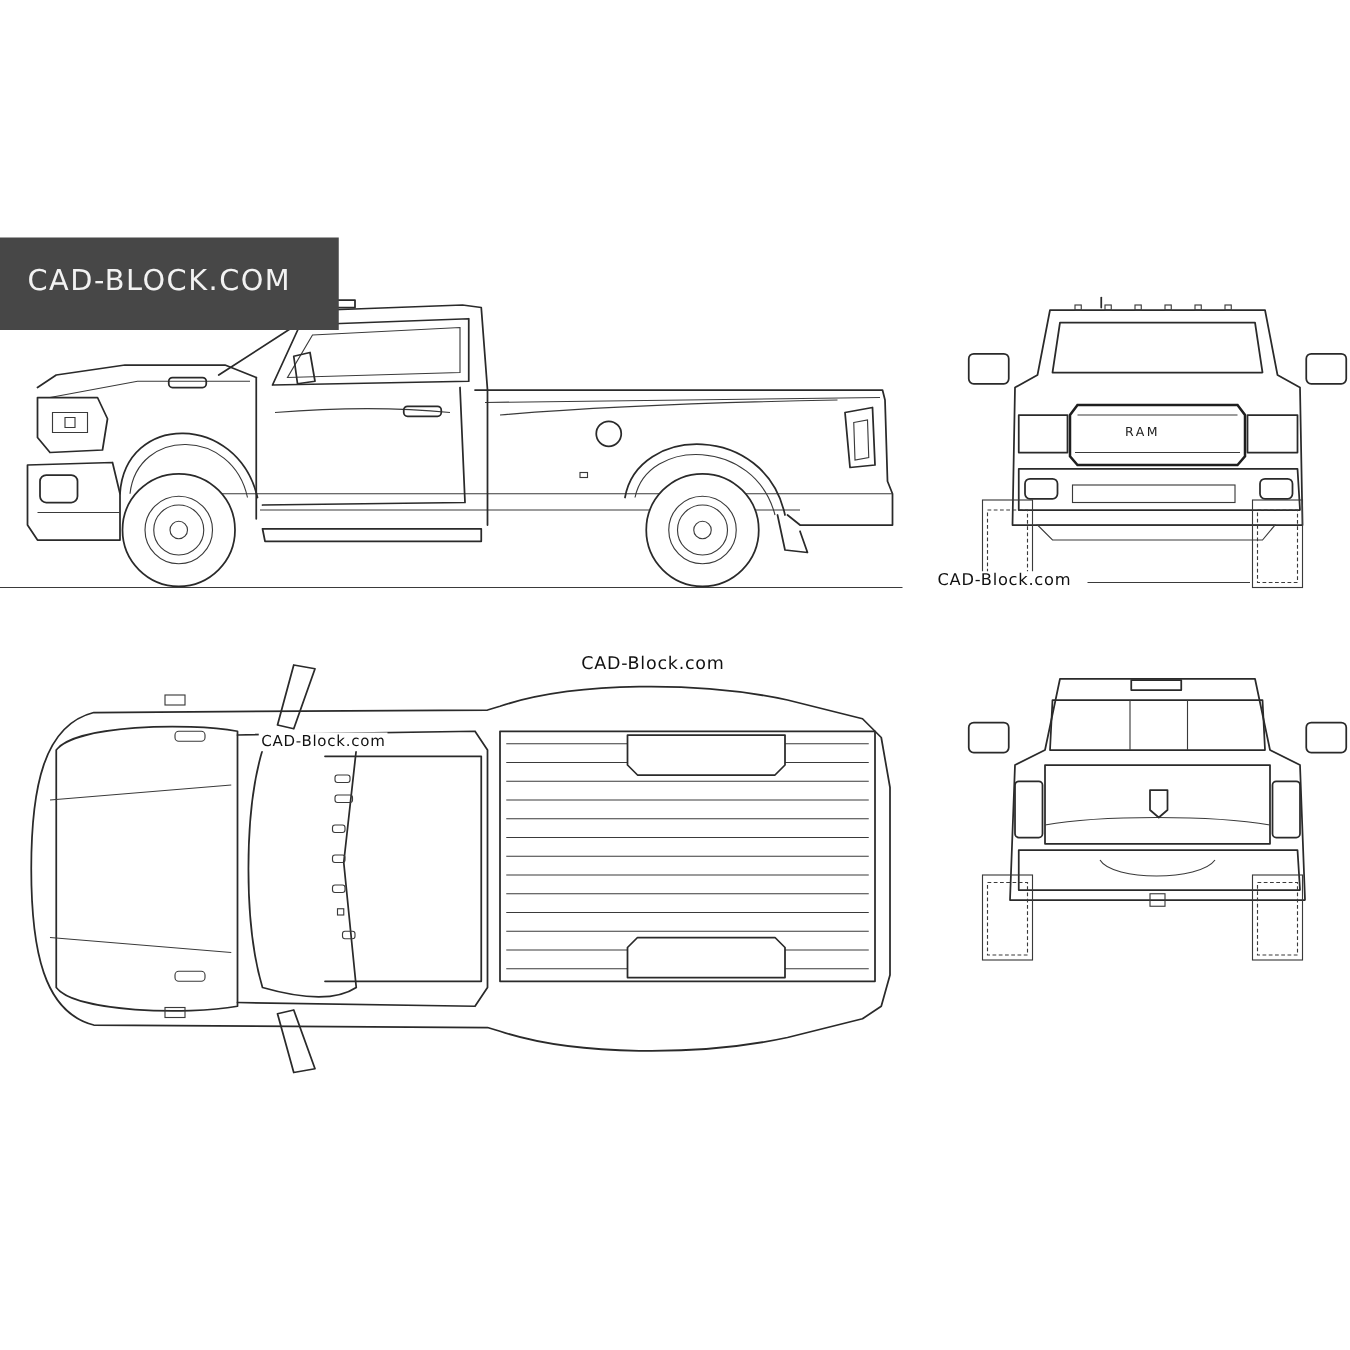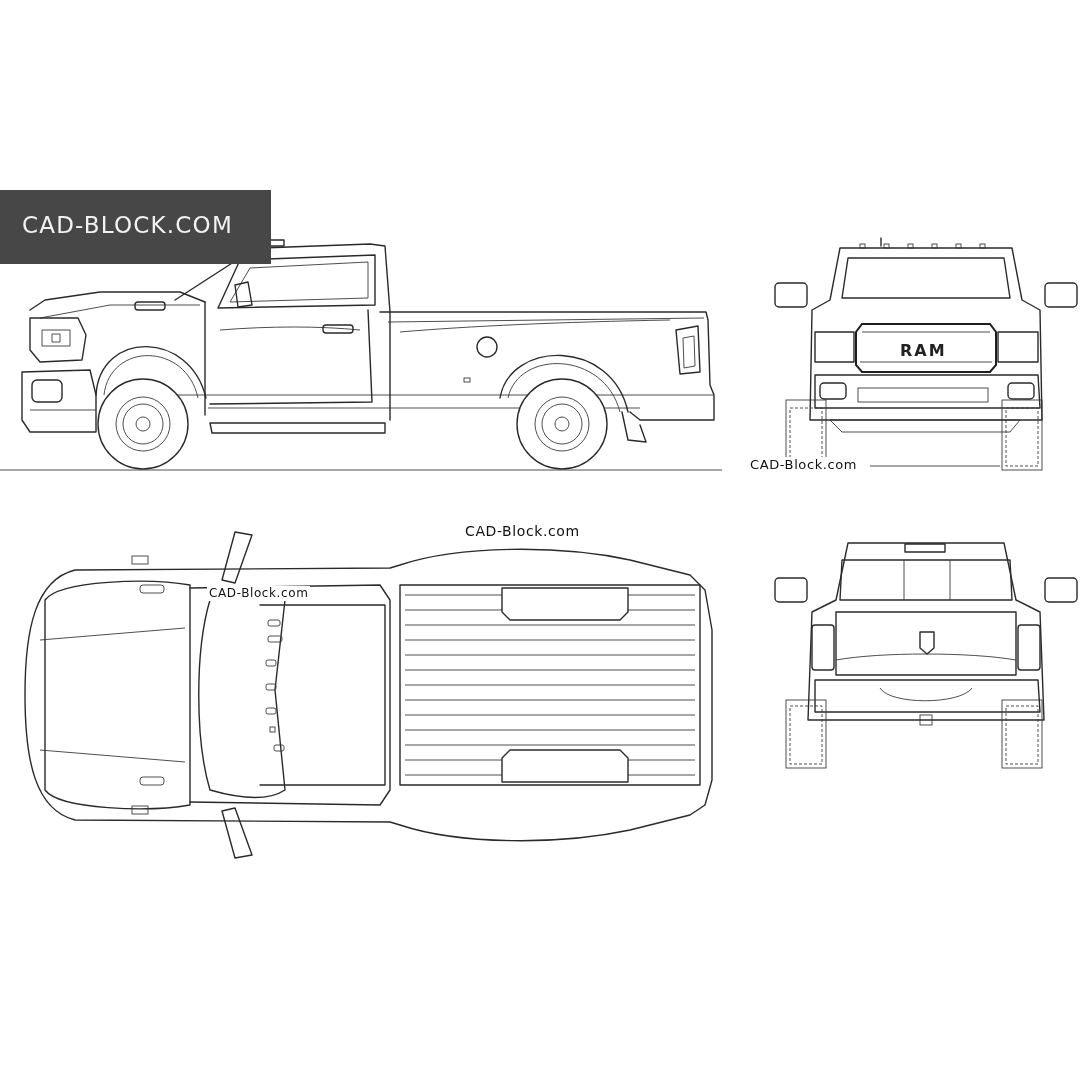--- a/index.html
+++ b/index.html
@@ -203,13 +203,13 @@
   </g>
 </svg>
 
 <div class="banner"></div>
 <div class="banner-text">CAD-BLOCK.COM</div>
 
 <div class="wm" style="left:748px; top:457px;">CAD-Block.com</div>
 <div class="wm" style="left:463px; top:524px; font-size:14px;">CAD-Block.com</div>
 <div class="wm wm-sm" style="left:207px; top:586px;">CAD-Block.com</div>
 
-<div style="position:absolute; left:900px; top:341px; font-size:16px; letter-spacing:2px; color:#222; font-weight:bold;">RAM</div>
+<div style="position:absolute; left:900px; top:341px; font-size:10px; letter-spacing:2px; color:#222; font-weight:normal;">RAM</div>
 
 </body></html>

